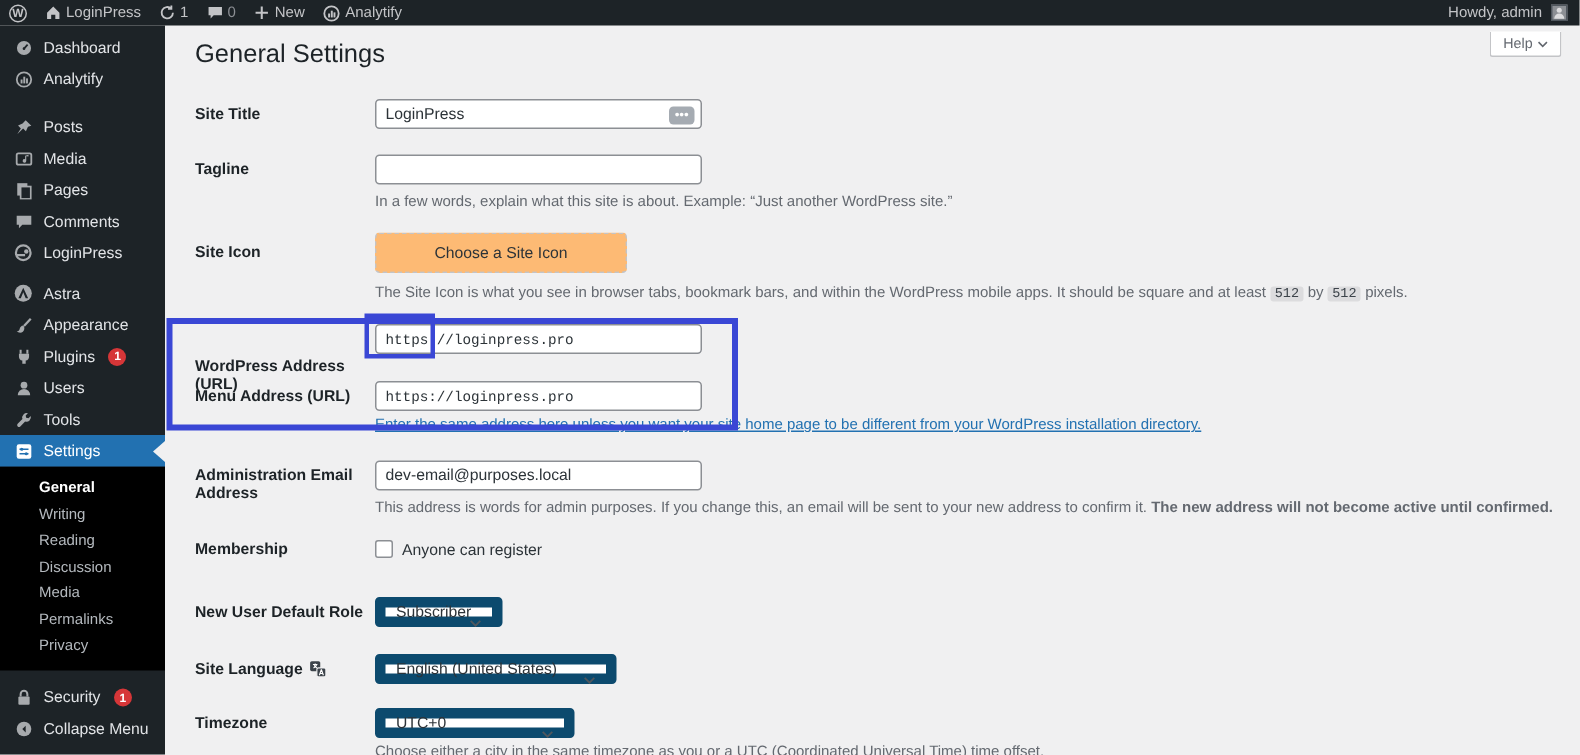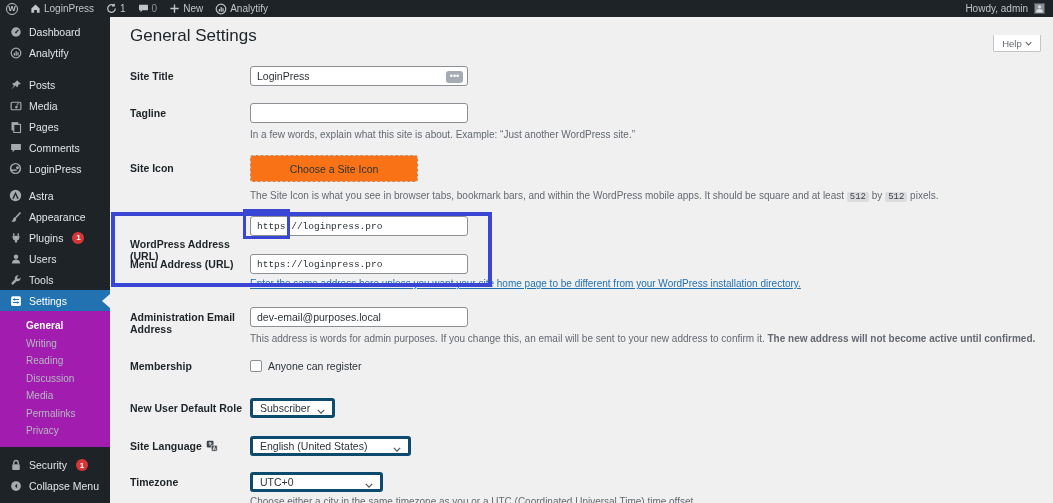--- a/index.html
+++ b/index.html
@@ -16,39 +16,39 @@
   .wplogo { width:12px; height:12px; border:1.3px solid #c3c4c7; border-radius:50%; font-size:8px; display:flex; align-items:center; justify-content:center; color:#c3c4c7; font-weight:bold; }
 
   
   .sidebar { position:absolute; left:0; top:17px; width:110px; height:486px; background:#1d2327; color:#e2e4e7; font-size:10.5px; z-index:20; padding-top:4px; }
   .s-item { height:21px; display:flex; align-items:center; gap:7px; padding-left:9px; cursor:pointer; position:relative; }
   .s-item .s-ico { width:13px; display:flex; justify-content:center; }
   .s-gap-lg { height:11px; } .s-gap-sm { height:6px; } .s-gap-md { height:8px; }
   .badge { background:#d63638; color:#fff; font-size:8px; font-weight:bold; min-width:12px; height:12px; border-radius:7px; display:inline-flex; align-items:center; justify-content:center; padding:0 3px; margin-left:2px; }
   .s-item.active { background:#2271b1; color:#fff; }
   .s-item.active::after { content:""; position:absolute; right:0; top:50%; margin-top:-7px; border:7px solid transparent; border-right:8px solid #f0f0f1; }
-  .submenu { background:#a21caf; padding:6px 0 7px 0; }
+  .submenu { background:#000000; padding:6px 0 7px 0; }
   .sub-item { height:17.5px; line-height:17.5px; padding-left:26px; font-size:10px; color:#b4b9be; cursor:pointer; }
   .sub-item.current { color:#fff; font-weight:bold; }
 
   
   .content { position:absolute; left:110px; top:17px; width:943px; height:486px; background:#f0f0f1; }
   .page-title { position:absolute; left:20px; top:9px; font-size:17px; font-weight:400; color:#1d2327; }
-  .help-btn { position:absolute; left:883px; top:18px; width:48px; height:17px; background:#fff; border:1px solid #c3c4c7; border-top:none; border-radius:0 0 2px 2px; color:#646970; font-size:9.5px; display:flex; align-items:center; justify-content:center; gap:3px; cursor:pointer; }
+  .help-btn { position:absolute; left:883px; top:4px; width:48px; height:17px; background:#fff; border:1px solid #c3c4c7; border-top:none; border-radius:0 0 2px 2px; color:#646970; font-size:9.5px; display:flex; align-items:center; justify-content:center; gap:3px; cursor:pointer; }
 
   .f-label { position:absolute; left:20px; width:118px; font-size:10.5px; font-weight:bold; color:#1d2327; display:flex; align-items:center; gap:4px; }
   .f-input { position:absolute; left:140px; width:218px; height:20px; background:#fff; border:1px solid #8c8f94; border-radius:3px; font-size:10.5px; color:#2c3338; padding:0 6px; display:flex; align-items:center; }
   .f-input.code { font-family:"Liberation Mono","DejaVu Sans Mono",monospace; font-size:9.5px; }
   .f-desc { position:absolute; left:140px; font-size:10px; color:#646970; }
   .codechip { background:#dcdcde; padding:0 3px; border-radius:2px; font-family:"Liberation Mono",monospace; font-size:9px; color:#3c434a; }
   .ellipsis-btn { position:absolute; right:4px; top:4px; width:17px; height:12px; background:#a5abb2; border-radius:3px; color:#fff; font-size:9px; line-height:10px; text-align:center; cursor:pointer; }
-  .siteicon-btn { position:absolute; left:140px; top:138px; width:168px; height:27px; background:#f97316; border:1px dashed #c3c4c7; border-radius:3px; font-size:10.5px; color:#2c3338; display:flex; align-items:center; justify-content:center; cursor:pointer; }
+  .siteicon-btn { position:absolute; left:140px; top:138px; width:168px; height:27px; background:#fdba74; border:1px dashed #c3c4c7; border-radius:3px; font-size:10.5px; color:#2c3338; display:flex; align-items:center; justify-content:center; cursor:pointer; }
   .f-link { color:#2271b1; text-decoration:underline; cursor:pointer;margin-top:14px; }
   .checkbox { width:12px; height:12px; background:#fff; border:1px solid #8c8f94; border-radius:2px; display:inline-block; vertical-align:-2px; margin-right:6px; cursor:pointer; }
-  .select { position:absolute; left:140px; height:20px; background:#fff; border:3px solid #0c4a6e; border-radius:3px; font-size:10.5px; color:#2c3338; padding:0 22px 0 7px; display:flex; align-items:center; cursor:pointer; }
+  .select { position:absolute; left:140px; height:20px; background:#fff; border:7px solid #0c4a6e; border-radius:3px; font-size:10.5px; color:#2c3338; padding:0 22px 0 7px; display:flex; align-items:center; cursor:pointer; }
   .select .chev { position:absolute; right:7px; top:8px; }
 
   
   .hl-big { position:absolute; left:111px; top:212px; width:381px; height:75px; border:4px solid #3a47d5; z-index:40; pointer-events:none; }
   .hl-small { position:absolute; left:243px; top:209px; width:47px; height:30px; border:3px solid #3a47d5; z-index:41; pointer-events:none; }
 </style>
 </head>
 <body>
 
 <div class="adminbar">

